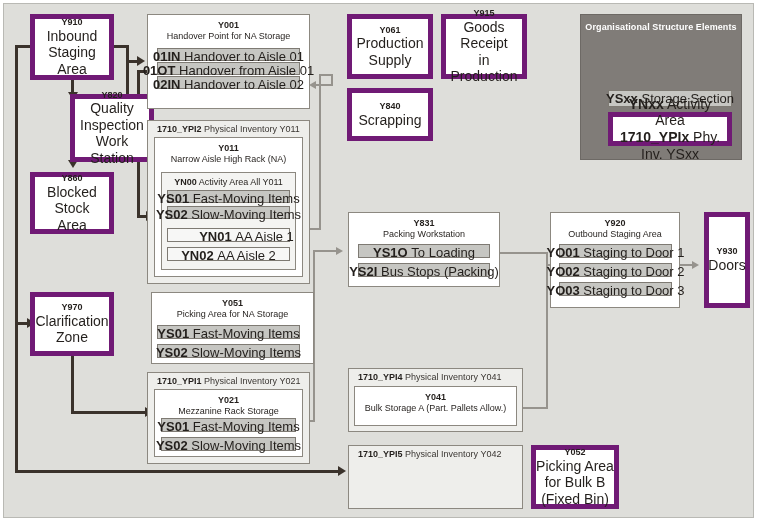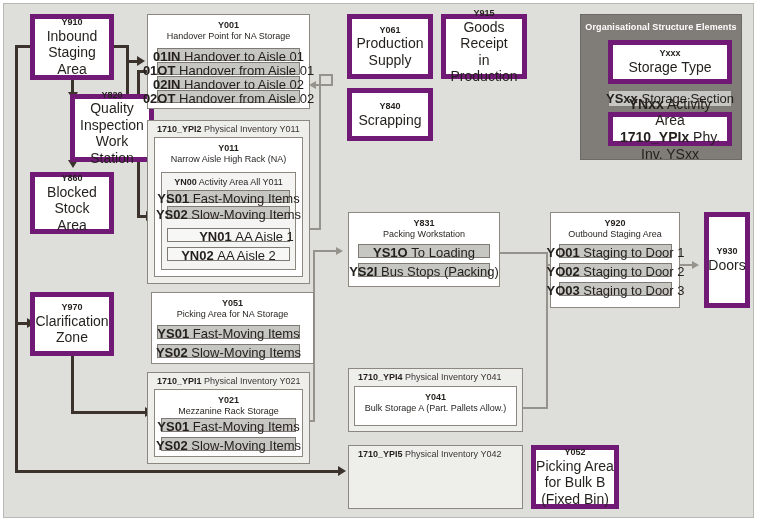--- a/index.html
+++ b/index.html
@@ -217,23 +217,20 @@
   </div>
   <div class="chip" style="left:157px;top:48px;width:143px;height:13px;">
     <b>01IN</b>&nbsp;<span>Handover to Aisle 01</span>
   </div>
   <div class="chip" style="left:157px;top:62px;width:143px;height:13px;">
     <b>01OT</b>&nbsp;<span>Handover from Aisle 01</span>
   </div>
   <div class="chip" style="left:157px;top:76px;width:143px;height:13px;">
     <b>02IN</b>&nbsp;<span>Handover to Aisle 02</span>
   </div>
-  <div class="chip" style="left:157px;top:90px;width:143px;height:13px;">
-    <b>02OT</b>&nbsp;<span>Handover from Aisle 02</span>
-  </div>
 
   <div class="piwrap" style="left:147px;top:120px;width:163px;height:164px;">
     <div class="pilabel">
       <b>1710_YPI2</b>
       <span>Physical Inventory Y011</span>
     </div>
   </div>
   <div class="sttype" style="left:154px;top:137px;width:149px;height:140px;">
     <div class="hdr">
       <span class="code">Y011</span>
@@ -301,24 +298,20 @@
     <div class="t9">Goods Receipt</div>
     <div class="t9">in Production</div>
   </div>
   <div class="box" style="left:347px;top:88px;width:86px;height:53px;">
     <div class="t9b code">Y840</div>
     <div class="t9">Scrapping</div>
   </div>
 
   <div id="legend" style="left:580px;top:14px;width:162px;height:146px;">
     <div class="ltitle">Organisational Structure Elements</div>
-  </div>
-  <div class="box" style="left:608px;top:40px;width:124px;height:44px;">
-    <div class="t9b code">Yxxx</div>
-    <div class="t9">Storage Type</div>
   </div>
   <div class="chip" style="left:608px;top:90px;width:124px;height:17px;">
     <b>YSxx</b>&nbsp;<span>Storage Section</span>
   </div>
   <div class="box" style="left:608px;top:112px;width:124px;height:34px;">
     <div class="t9">
       <b>YNxx</b>
       <span>Activity Area</span>
     </div>
     <div class="t9">

